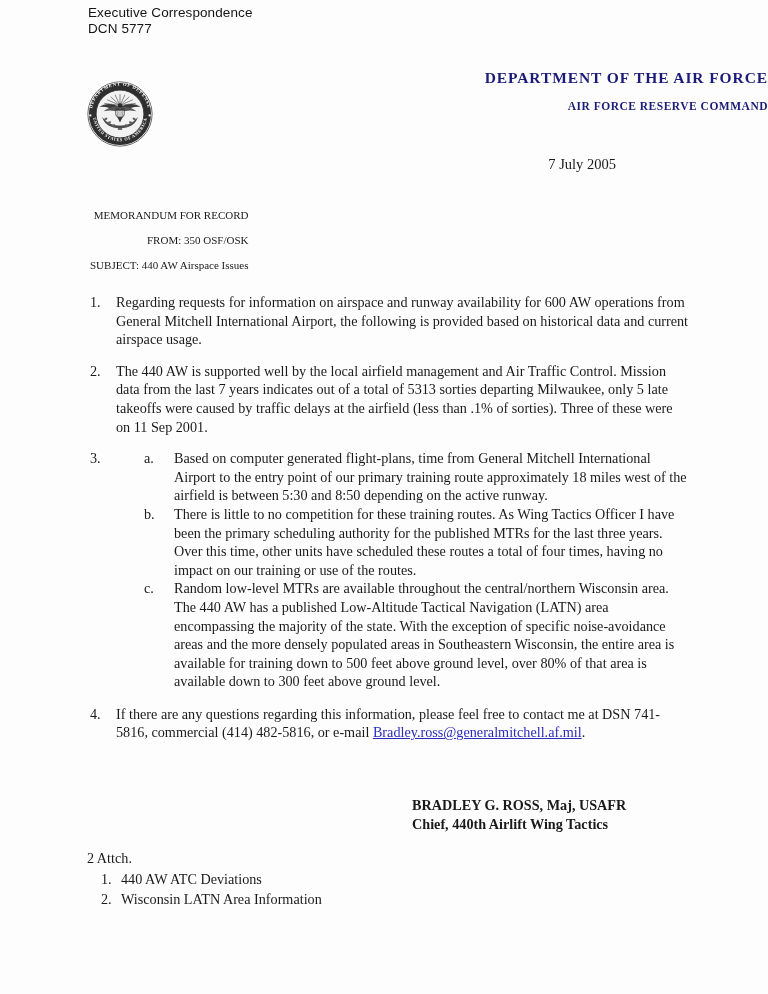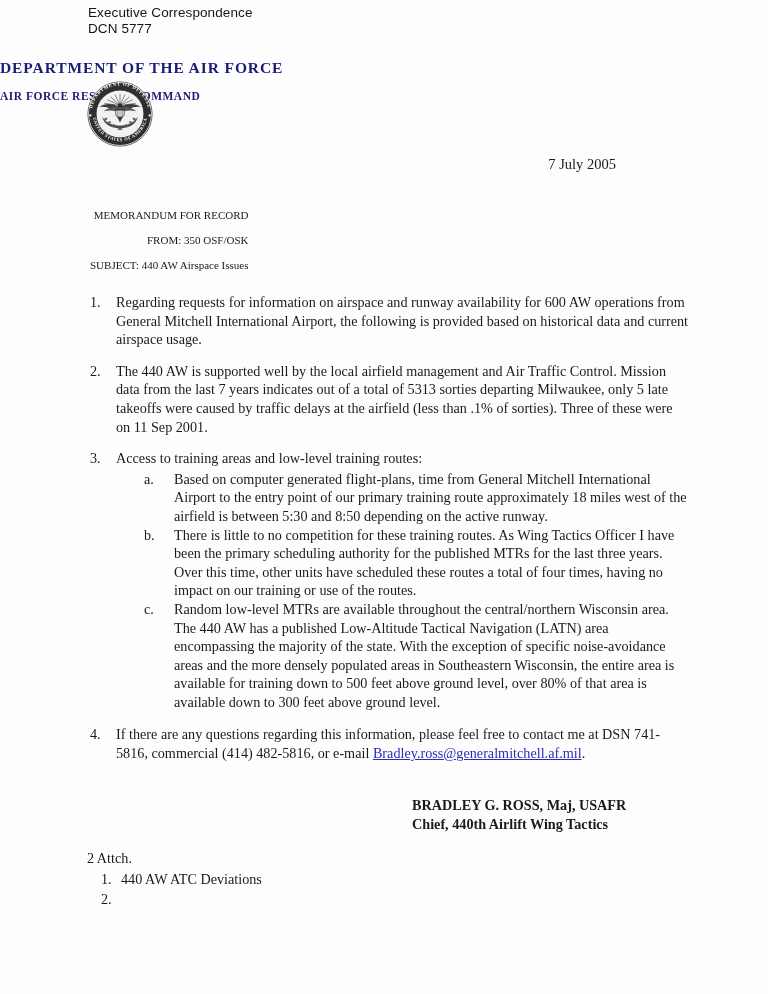--- a/index.html
+++ b/index.html
@@ -32,23 +32,23 @@
     font-size: 13.5px;
     line-height: 15.5px;
     color: #151515;
     letter-spacing: 0.1px;
   }
 
   
   .letterhead {
     position: absolute;
     left: 0;
-    top: 59px;
+    top: 69px;
     width: 768px;
-    text-align: left;
+    text-align: right;
   }
   .lh-line1 {
     font-family: "Liberation Serif", serif;
     font-weight: bold;
     font-size: 15.5px;
     letter-spacing: 0.9px;
     color: #1b1b78;
     line-height: 18px;
   }
   .lh-line2 {
@@ -263,21 +263,20 @@
       <span>Regarding requests for information on airspace and runway availability for 600 AW operations from General Mitchell International Airport, the following is provided based on historical data and current airspace usage.</span>
     </div>
 
     <div class="num-item">
       <span class="marker">2.</span>
       <span>The 440 AW is supported well by the local airfield management and Air Traffic Control.  Mission data from the last 7 years indicates out of a total of 5313 sorties departing Milwaukee, only 5 late takeoffs were caused by traffic delays at the airfield (less than .1% of sorties).  Three of these were on 11 Sep 2001.</span>
     </div>
 
     <div class="num-item">
       <span class="marker">3.</span>
-      <span>Access to training areas and low-level training routes:</span>
       <div class="sub-list">
         <div class="sub-item">
           <span class="marker">a.</span>
           <span>Based on computer generated flight-plans, time from General Mitchell International Airport to the entry point of our primary training route approximately 18 miles west of the airfield is between 5:30 and 8:50 depending on the active runway.</span>
         </div>
         <div class="sub-item">
           <span class="marker">b.</span>
           <span>There is little to no competition for these training routes.  As Wing Tactics Officer I have been the primary scheduling authority for the published MTRs for the last three years.  Over this time, other units have scheduled these routes a total of four times, having no impact on our training or use of the routes.</span>
         </div>
         <div class="sub-item">
@@ -300,16 +299,17 @@
   </div>
 
   <div class="attach">
     <div class="att-head">2 Attch.</div>
     <div class="att-row">
       <span class="marker">1.</span>
       <span>440 AW ATC Deviations</span>
     </div>
     <div class="att-row">
       <span class="marker">2.</span>
+      <span>Wisconsin LATN Area Information</span>
     </div>
   </div>
 
 </div>
 
 </body></html>

